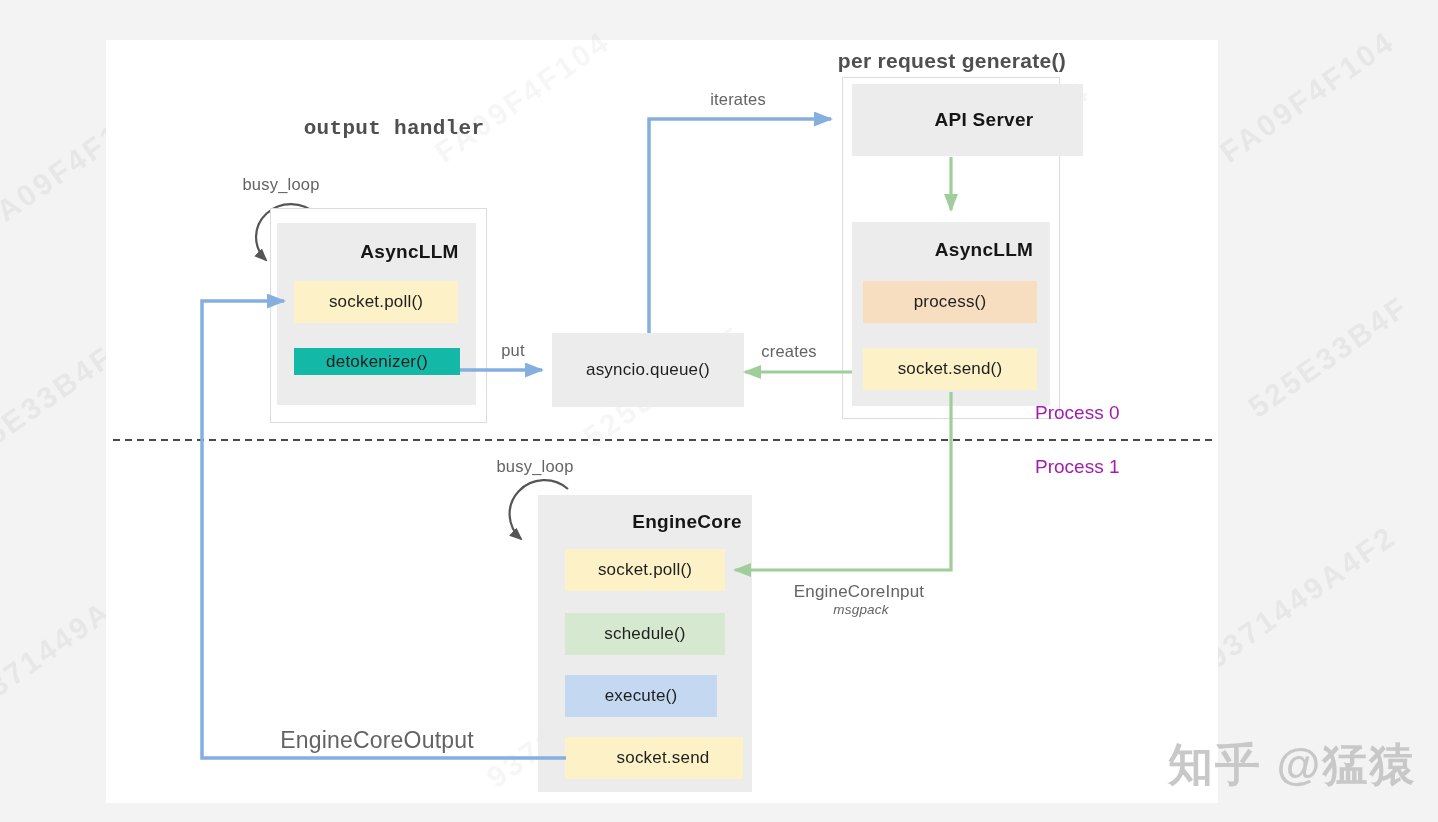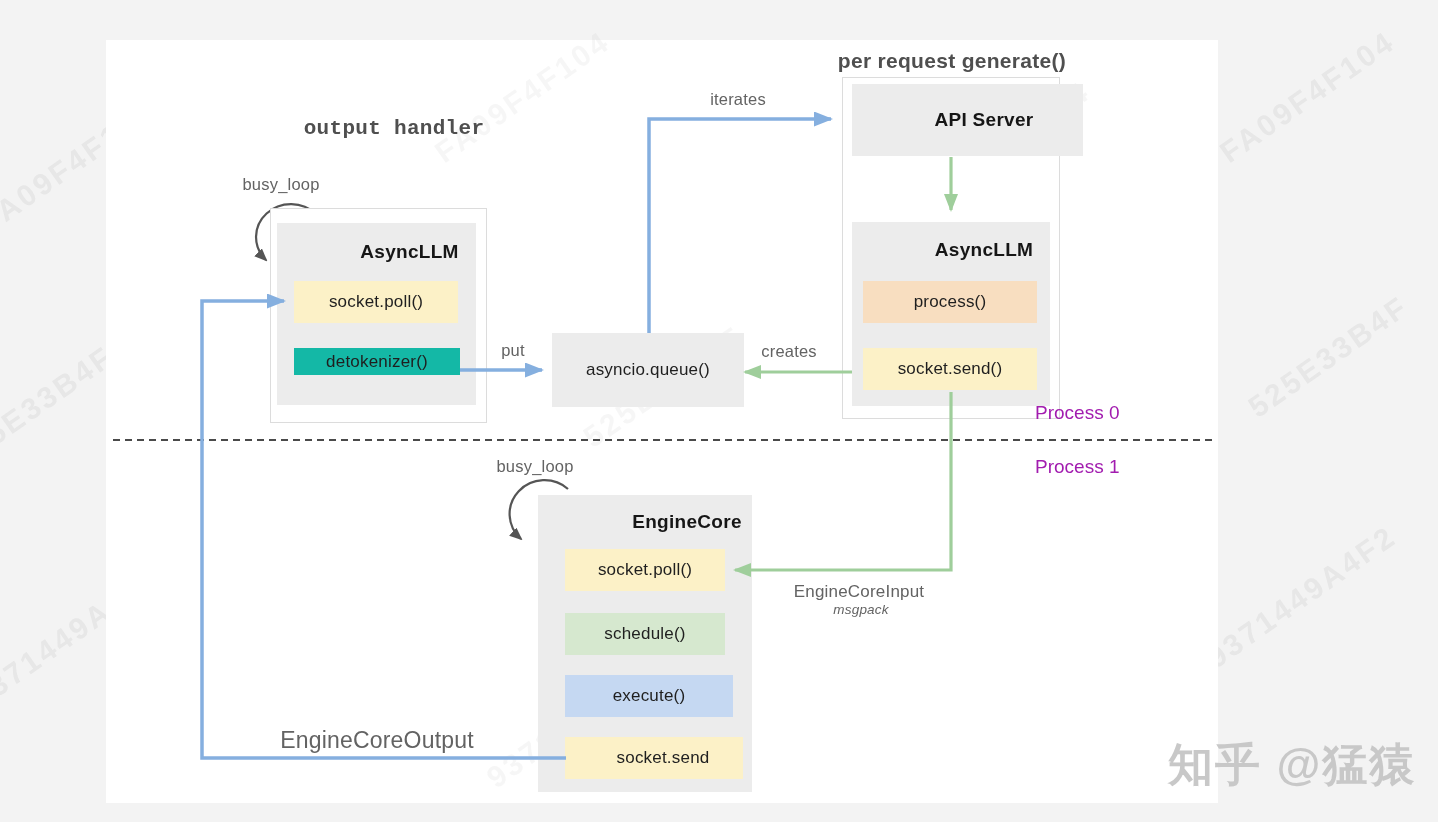--- a/index.html
+++ b/index.html
@@ -78,21 +78,21 @@
     <div class="gray-panel flex-center box-title" style="left:852px; top:84px; width:198px; height:72px; position:absolute;">API Server</div>
     <div class="gray-panel" style="left:852px; top:222px; width:198px; height:184px;"></div>
     <div class="box-title" style="left:852px; top:239px; width:198px;">AsyncLLM</div>
     <div class="chip" style="left: 863px; top: 281px; width: 174px; height: 42px; background-color: rgb(248, 222, 192);">process()</div>
     <div class="chip" style="left: 863px; top: 348px; width: 174px; height: 42px; background-color: rgb(252, 241, 199);">socket.send()</div>
 
     <div class="gray-panel" style="left:538px; top:495px; width:214px; height:297px;"></div>
     <div class="box-title" style="left:538px; top:511px; width:214px;margin-left:9px;">EngineCore</div>
     <div class="chip" style="left: 565px; top: 549px; width: 160px; height: 42px; background-color: rgb(252, 241, 199);">socket.poll()</div>
     <div class="chip" style="left: 565px; top: 613px; width: 160px; height: 42px; background-color: rgb(214, 232, 207);">schedule()</div>
-    <div class="chip" style="left: 565px; top: 675px; width: 168px; height: 42px; background-color: rgb(197, 216, 242);">execute()</div>
+    <div class="chip" style="left: 565px; top: 675px; width: 152px; height: 42px; background-color: rgb(197, 216, 242);">execute()</div>
     <div class="chip" style="left: 565px; top: 737px; width: 160px; height: 42px; background-color: rgb(252, 241, 199); padding-left: 18px;">socket.send</div>
   </div>
 
   <svg id="svg-over" class="layer" width="1438" height="822" viewBox="0 0 1438 822">
     <defs>
       <marker id="mb" markerUnits="userSpaceOnUse" markerWidth="19" markerHeight="15" refX="17" refY="7.5" orient="auto">
         <path d="M0,0 L19,7.5 L0,15 Z" fill="#85afdf"></path>
       </marker>
       <marker id="mg" markerUnits="userSpaceOnUse" markerWidth="18" markerHeight="14" refX="16" refY="7" orient="auto">
         <path d="M0,0 L18,7 L0,14 Z" fill="#9fce9b"></path>

